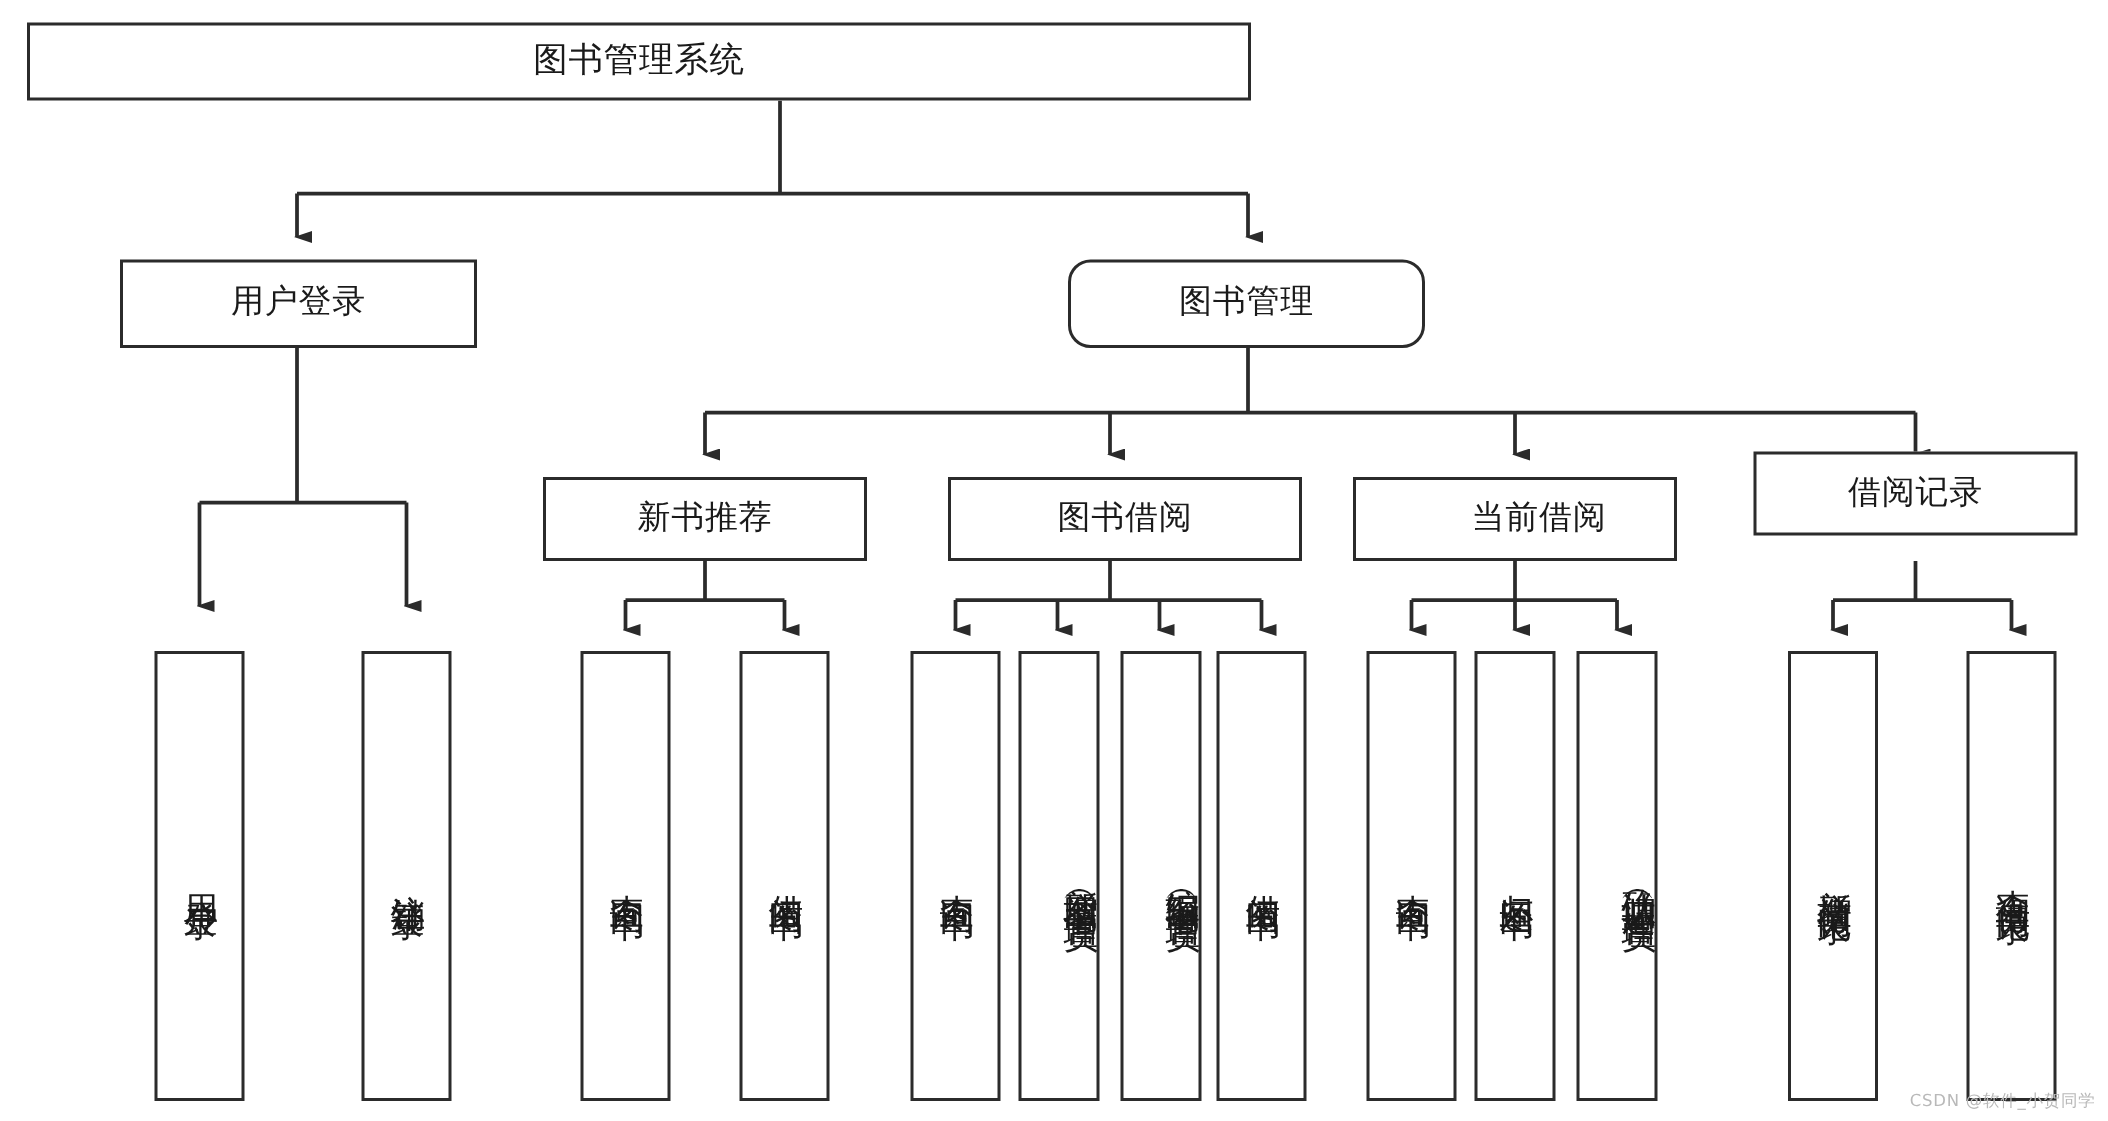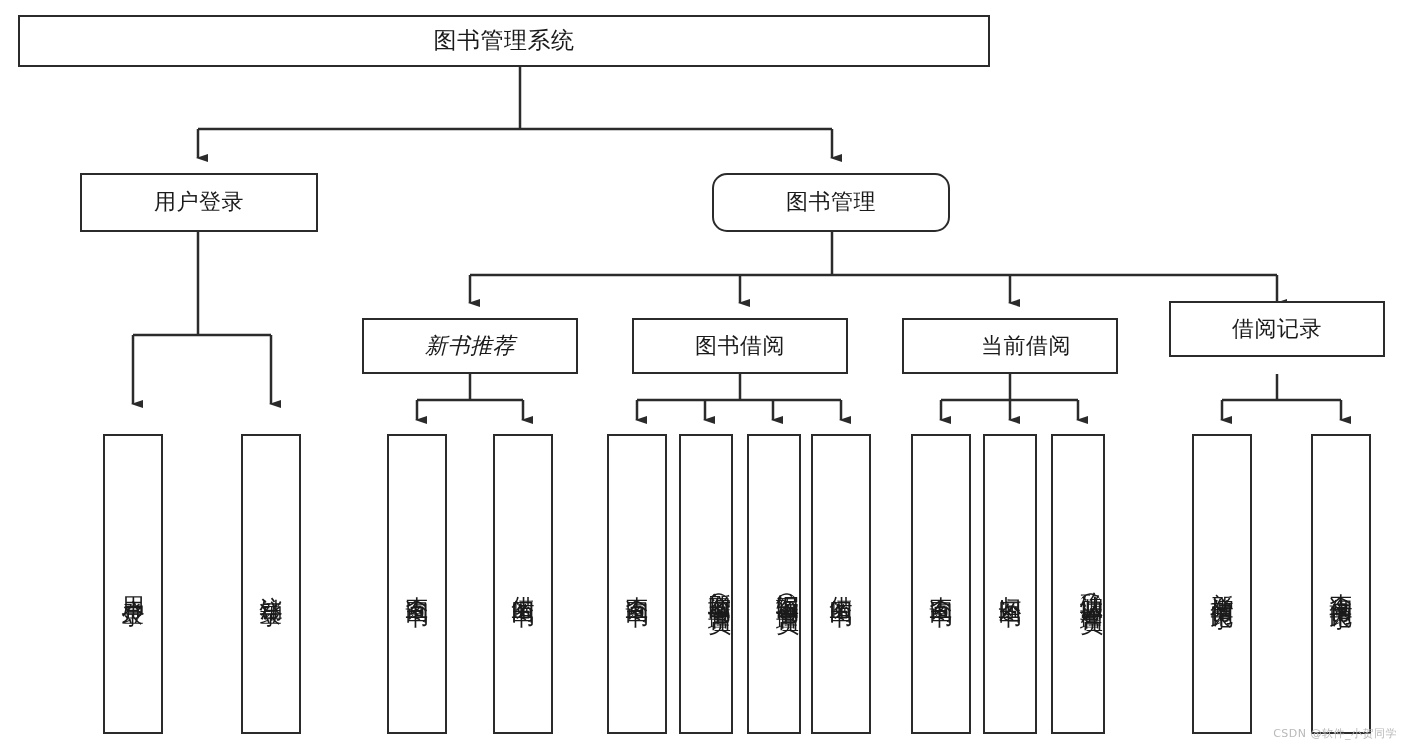--- a/index.html
+++ b/index.html
@@ -129,37 +129,37 @@
       <path d="M1010,400 L1010,420" marker-end="url(#arrow)"></path>
       <path d="M1078,400 L1078,420" marker-end="url(#arrow)"></path>
 
       <path d="M1277,374 L1277,400"></path>
       <path d="M1222,400 L1341,400"></path>
       <path d="M1222,400 L1222,420" marker-end="url(#arrow)"></path>
       <path d="M1341,400 L1341,420" marker-end="url(#arrow)"></path>
     </g>
   </svg>
 
-  <div class="node h root" style="left:18px; top:15px; width:972px; height:52px;">
+  <div class="node h root" style="left:18px; top:15px; width:816px; height:52px;">
     <span class="label">图书管理系统</span>
   </div>
 
   <div class="node h" style="left:80px; top:173px; width:238px; height:59px;">
     <span class="label">用户登录</span>
   </div>
 
   <div class="node h" style="left:712px; top:173px; width:238px; height:59px;border-radius:15px;">
     <span class="label">图书管理</span>
   </div>
 
-  <div class="node h" style="left:362px; top:318px; width:216px; height:56px;font-style:italic;">
+  <div class="node h" style="left:362px; top:318px; width:216px; height:56px;">
     <span class="label">新书推荐</span>
   </div>
 
-  <div class="node h" style="left:632px; top:318px; width:216px; height:56px;">
+  <div class="node h" style="left:632px; top:318px; width:236px; height:56px;">
     <span class="label">图书借阅</span>
   </div>
 
   <div class="node h" style="left:902px; top:318px; width:216px; height:56px;padding-left:32px;">
     <span class="label">当前借阅</span>
   </div>
 
   <div class="node h" style="left:1169px; top:301px; width:216px; height:56px;">
     <span class="label">借阅记录</span>
   </div>

